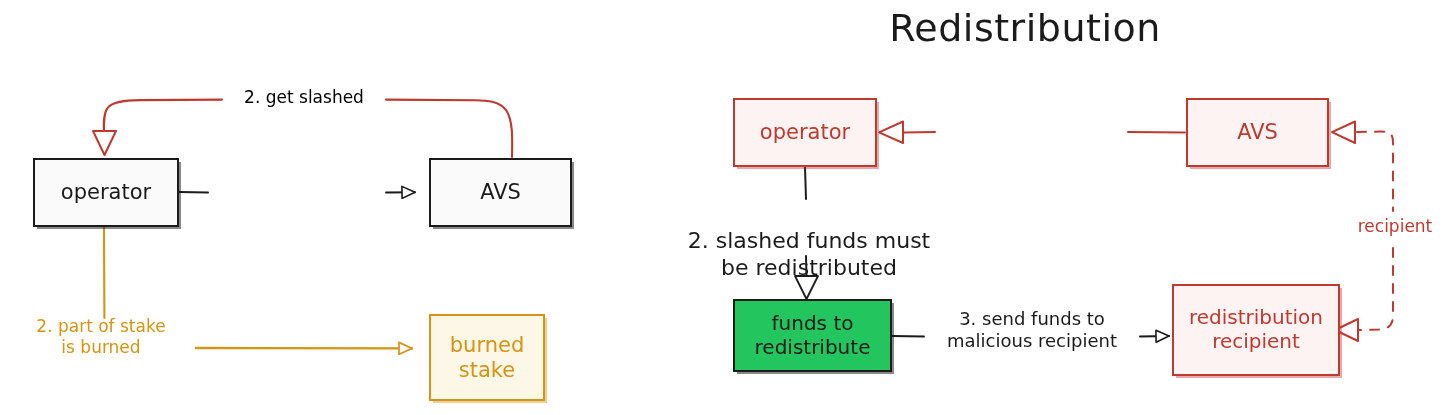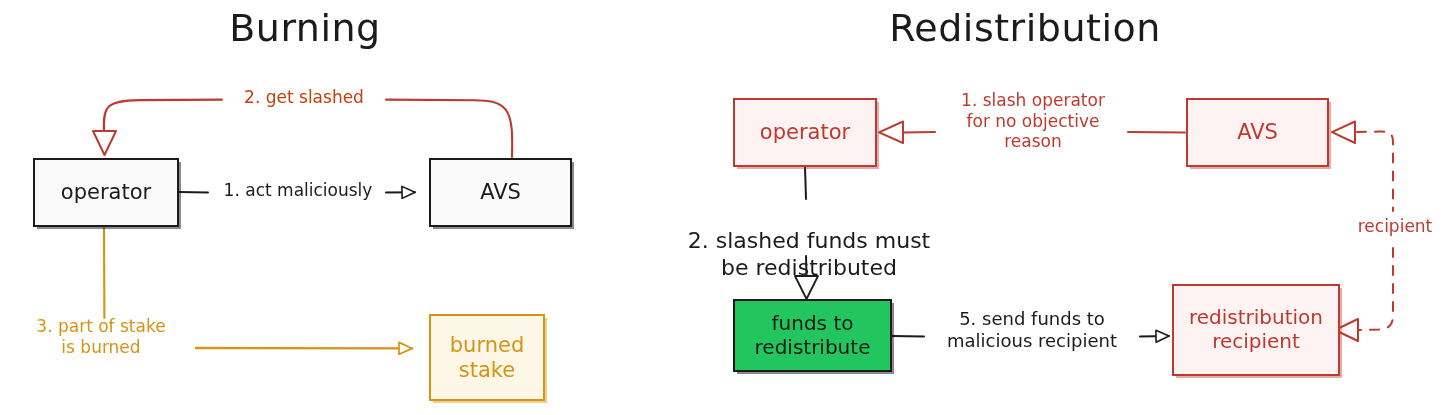--- a/index.html
+++ b/index.html
@@ -138,67 +138,62 @@
     </g>
 
     <g>
       <path d="M1357,132 L1380,131.6 C1390,131.4 1393,134 1393,142 L1393,211" fill="none" stroke="#c0392f" stroke-width="2" stroke-linecap="round" stroke-dasharray="9 9"></path>
       <path d="M1393,248 L1393,315 C1393,325 1389,329 1379,329.4 L1358,330" fill="none" stroke="#c0392f" stroke-width="2" stroke-linecap="round" stroke-dasharray="9 9"></path>
       <path d="M1358,319 L1335,330 L1358,341 Z" fill="#ffffff" stroke="#c0392f" stroke-width="2" stroke-linejoin="round"></path>
       <path d="M1355,121.5 L1332,132.2 L1355,143 Z" fill="#ffffff" stroke="#c0392f" stroke-width="2" stroke-linejoin="round"></path>
     </g>
   </svg>
 
-  <div class="title" style="left:155px; top:6px; width:300px; font-size:38px; color:#1b1b1b;">Burning</div>
 
   <div class="title" style="left:865px; top:6px; width:320px; font-size:38px; color:#1b1b1b;">Redistribution</div>
 
   <div class="node-box hatch-black shadow-black" style="left:33px; top:158px; width:146px; height:69px; border:2.2px solid #1b1b1b; background:#fafafa;">
     <span class="node-label" style="font-size:21px; color:#1b1b1b;">operator</span>
   </div>
 
   <div class="node-box hatch-black shadow-black" style="left:429px; top:158px; width:143px; height:69px; border:2.2px solid #1b1b1b; background:#fafafa;">
     <span class="node-label" style="font-size:21px; color:#1b1b1b;">AVS</span>
   </div>
 
   <div class="node-box hatch-amber shadow-amber" style="left:429px; top:314px; width:116px; height:87px; border:2.2px solid #d69314; background:#fdf7e8;">
     <span class="node-label" style="font-size:21px; color:#d69314;">burned
 stake</span>
   </div>
 
-  <div class="edge-label" style="left:203px; top:180px; width:190px; font-size:17px; color:#1b1b1b;">1. act maliciously</div>
 
-  <div class="edge-label" style="left:218px; top:87px; width:172px; font-size:17px; color:#c2410c;">2. get slashed</div>
+  <div class="edge-label" style="left:218px; top:87px; width:172px; font-size:17px; color:#000000;">2. get slashed</div>
 
-  <div class="edge-label" style="left:6px; top:316px; width:190px; font-size:17px; color:#d69314;">3. part of stake
+  <div class="edge-label" style="left:6px; top:316px; width:190px; font-size:17px; color:#d69314;">2. part of stake
 is burned</div>
 
   <div class="node-box hatch-red shadow-red" style="left:733px; top:98px; width:144px; height:69px; border:2.2px solid #c0392f; background:#fdf3f2;">
     <span class="node-label" style="font-size:21px; color:#c0392f;">operator</span>
   </div>
 
   <div class="node-box hatch-red shadow-red" style="left:1186px; top:98px; width:143px; height:69px; border:2.2px solid #c0392f; background:#fdf3f2;">
     <span class="node-label" style="font-size:21px; color:#c0392f;">AVS</span>
   </div>
 
   <div class="node-box hatch-black shadow-black" style="left:733px; top:299px; width:159px; height:73px; border:2.2px solid #1b1b1b; background:#22c55e;">
     <span class="node-label" style="font-size:20px; color:#1b1b1b;">funds to
 redistribute</span>
   </div>
 
   <div class="node-box hatch-red shadow-red" style="left:1172px; top:284px; width:168px; height:92px; border:2.2px solid #c0392f; background:#fdf3f2;">
     <span class="node-label" style="font-size:20px; color:#c0392f;">redistribution
 recipient</span>
   </div>
 
-  <div class="edge-label" style="left:930px; top:90px; width:206px; font-size:17px; color:#c0392f;">1. slash operator
-for no objective
-reason</div>
 
   <div class="edge-label" style="left:678px; top:200px; width:262px; font-size:22px; color:#1b1b1b; text-align:center;margin-top:28px;">2. slashed funds must
 be redistributed</div>
 
-  <div class="edge-label" style="left:918px; top:308px; width:228px; font-size:18px; color:#1b1b1b;">5. send funds to
+  <div class="edge-label" style="left:918px; top:308px; width:228px; font-size:18px; color:#1b1b1b;">3. send funds to
 malicious recipient</div>
 
   <div class="edge-label" style="left:1347px; top:216px; width:96px; font-size:17px; color:#c0392f;">recipient</div>
 
 </div>
 
 </body></html>

